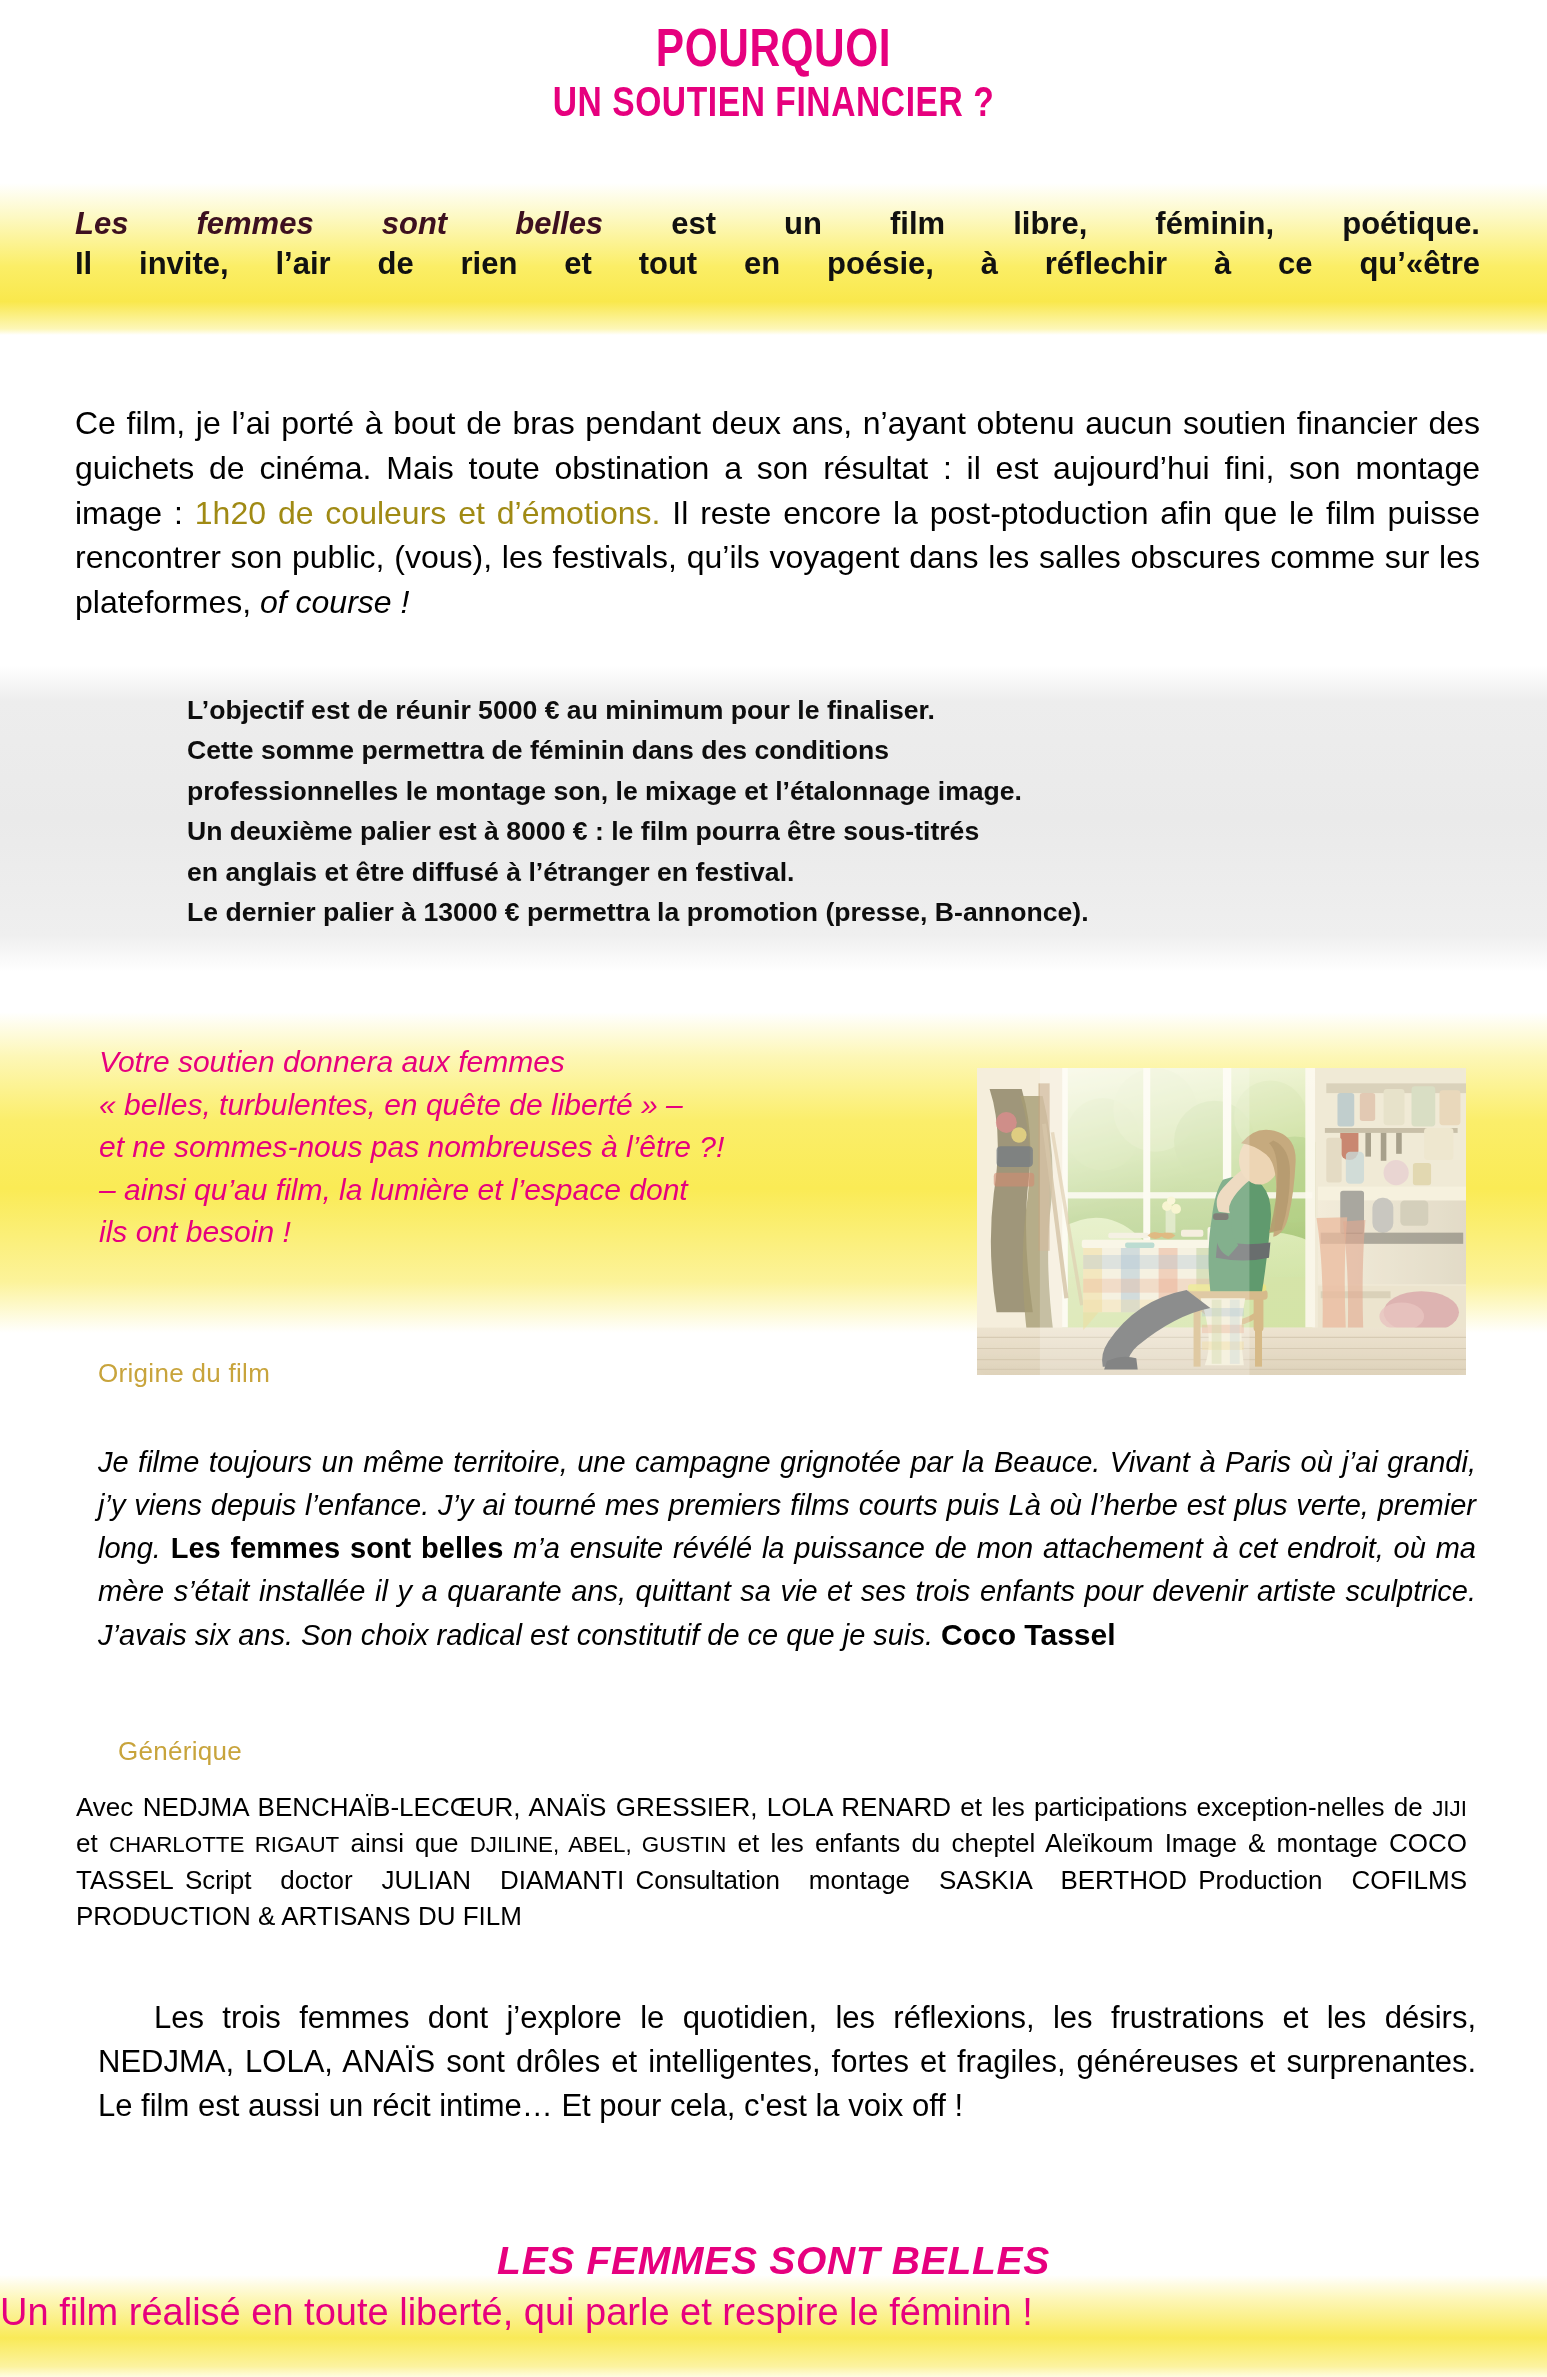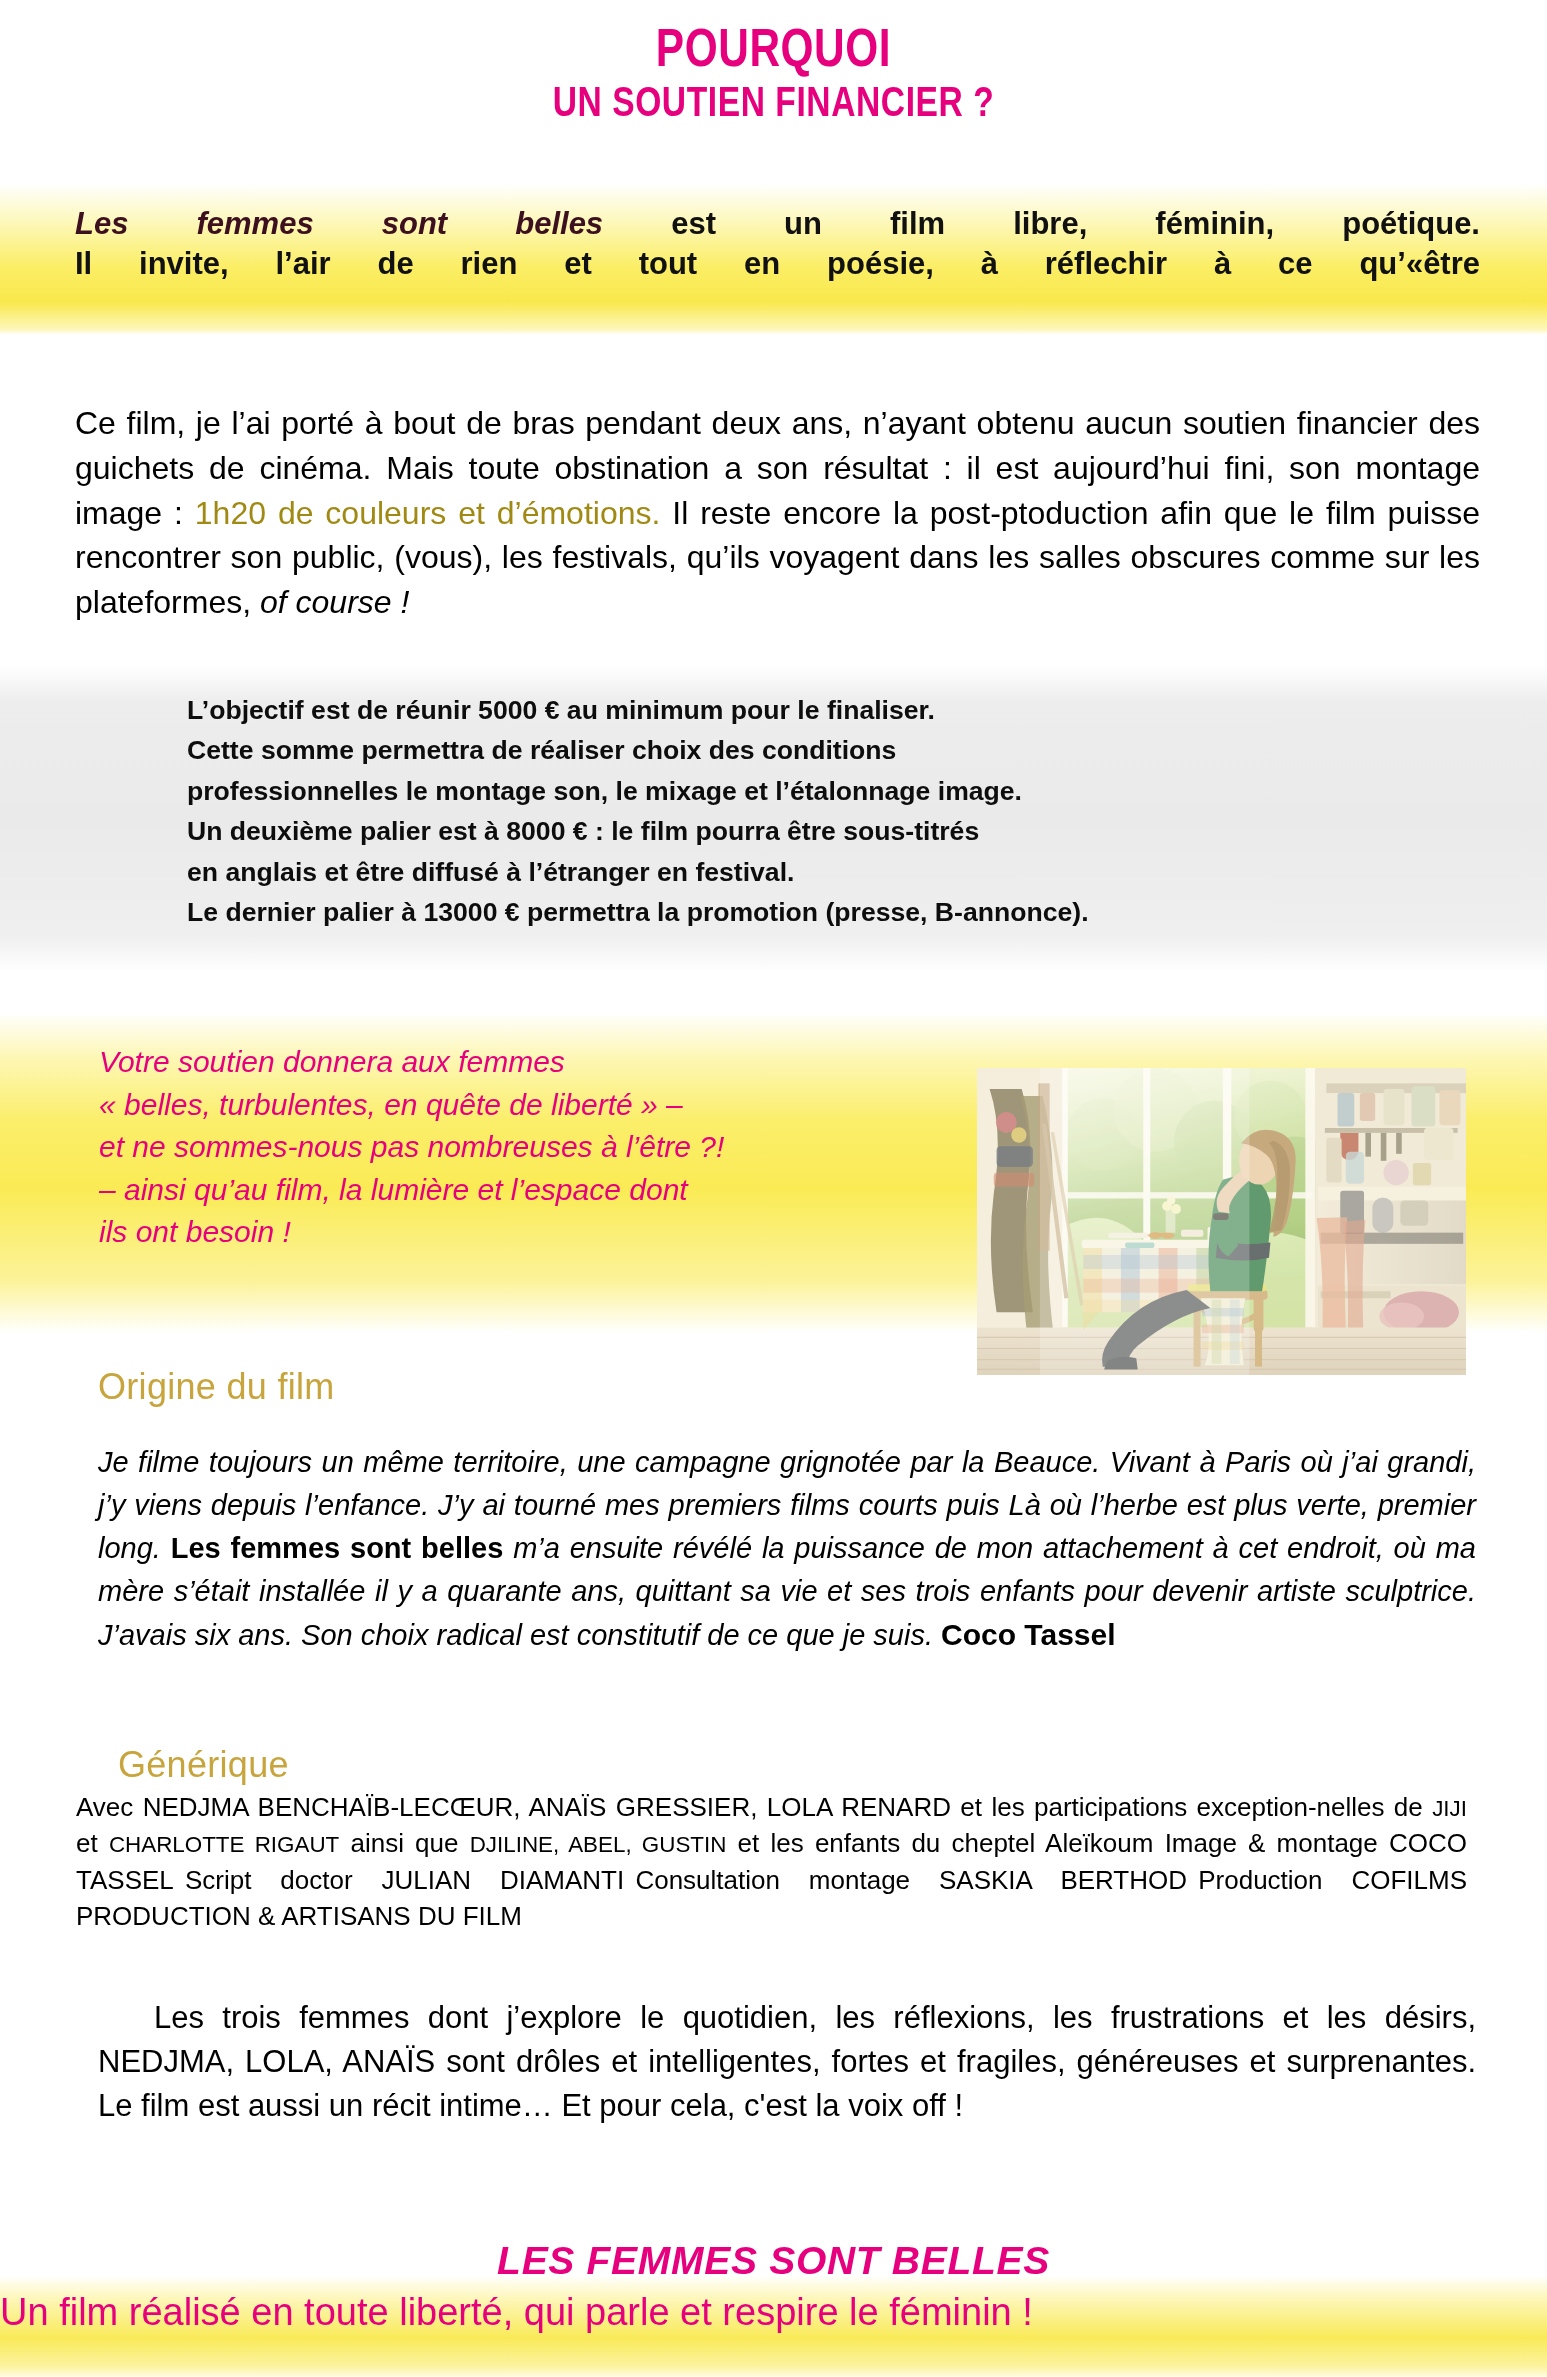--- a/index.html
+++ b/index.html
@@ -120,21 +120,21 @@
     position: relative;
     -webkit-mask-image: radial-gradient(ellipse 96% 96% at 50% 50%, #000 72%, transparent 100%);
             mask-image: radial-gradient(ellipse 96% 96% at 50% 50%, #000 72%, transparent 100%);
   }
 
   
   .sec-h {
     position: absolute;
     left: 98px;
     color: #C8A43C;
-    font-size: 36px;
+    font-size: 26px;
     font-weight: normal;
     letter-spacing: 0.3px;
   }
   #h-origine { top: 1336px; }
   #h-generique { top: 1714px; margin-left: 20px; }
 
   
   #para-origine {
     position: absolute;
     left: 98px; top: 1412px; width: 1378px;
@@ -208,21 +208,21 @@
 <div id="intro-text">
   <div class="l2"><span class="em">Les femmes sont belles</span><span> est un film libre, féminin, poétique.</span></div>
   <div class="l2">Il invite, l’air de rien et tout en poésie, à réflechir à ce qu’«être</div>
 </div>
 
 <p id="para-main"><span>Ce film, je l’ai porté à bout de bras pendant deux ans, n’ayant obtenu aucun soutien financier des guichets de cinéma. Mais toute obstination a son résultat : il est aujourd’hui fini, son montage image : </span><span class="gold-run">1h20 de couleurs et d’émotions.</span><span> Il reste encore la post-ptoduction afin que le film puisse rencontrer son public, (vous), les festivals, qu’ils voyagent dans les salles obscures comme sur les plateformes, </span><span class="ital">of course !</span></p>
 
 <div class="band" id="tiers-band"></div>
 <div id="tiers-text">
   <div>L’objectif est de réunir 5000 € au minimum pour le finaliser.</div>
-  <div>Cette somme permettra de réaliser choix des conditions</div>
+  <div>Cette somme permettra de féminin dans des conditions</div>
   <div>professionnelles le montage son, le mixage et l’étalonnage image.</div>
   <div>Un deuxième palier est à 8000 € : le film pourra être sous-titrés</div>
   <div>en anglais et être diffusé à l’étranger en festival.</div>
   <div>Le dernier palier à 13000 € permettra la promotion (presse, B-annonce).</div>
 </div>
 
 <div class="band" id="quote-band"></div>
 <div id="quote-text">
   <div>Votre soutien donnera aux femmes</div>
   <div>« belles, turbulentes, en quête de liberté » –</div>

